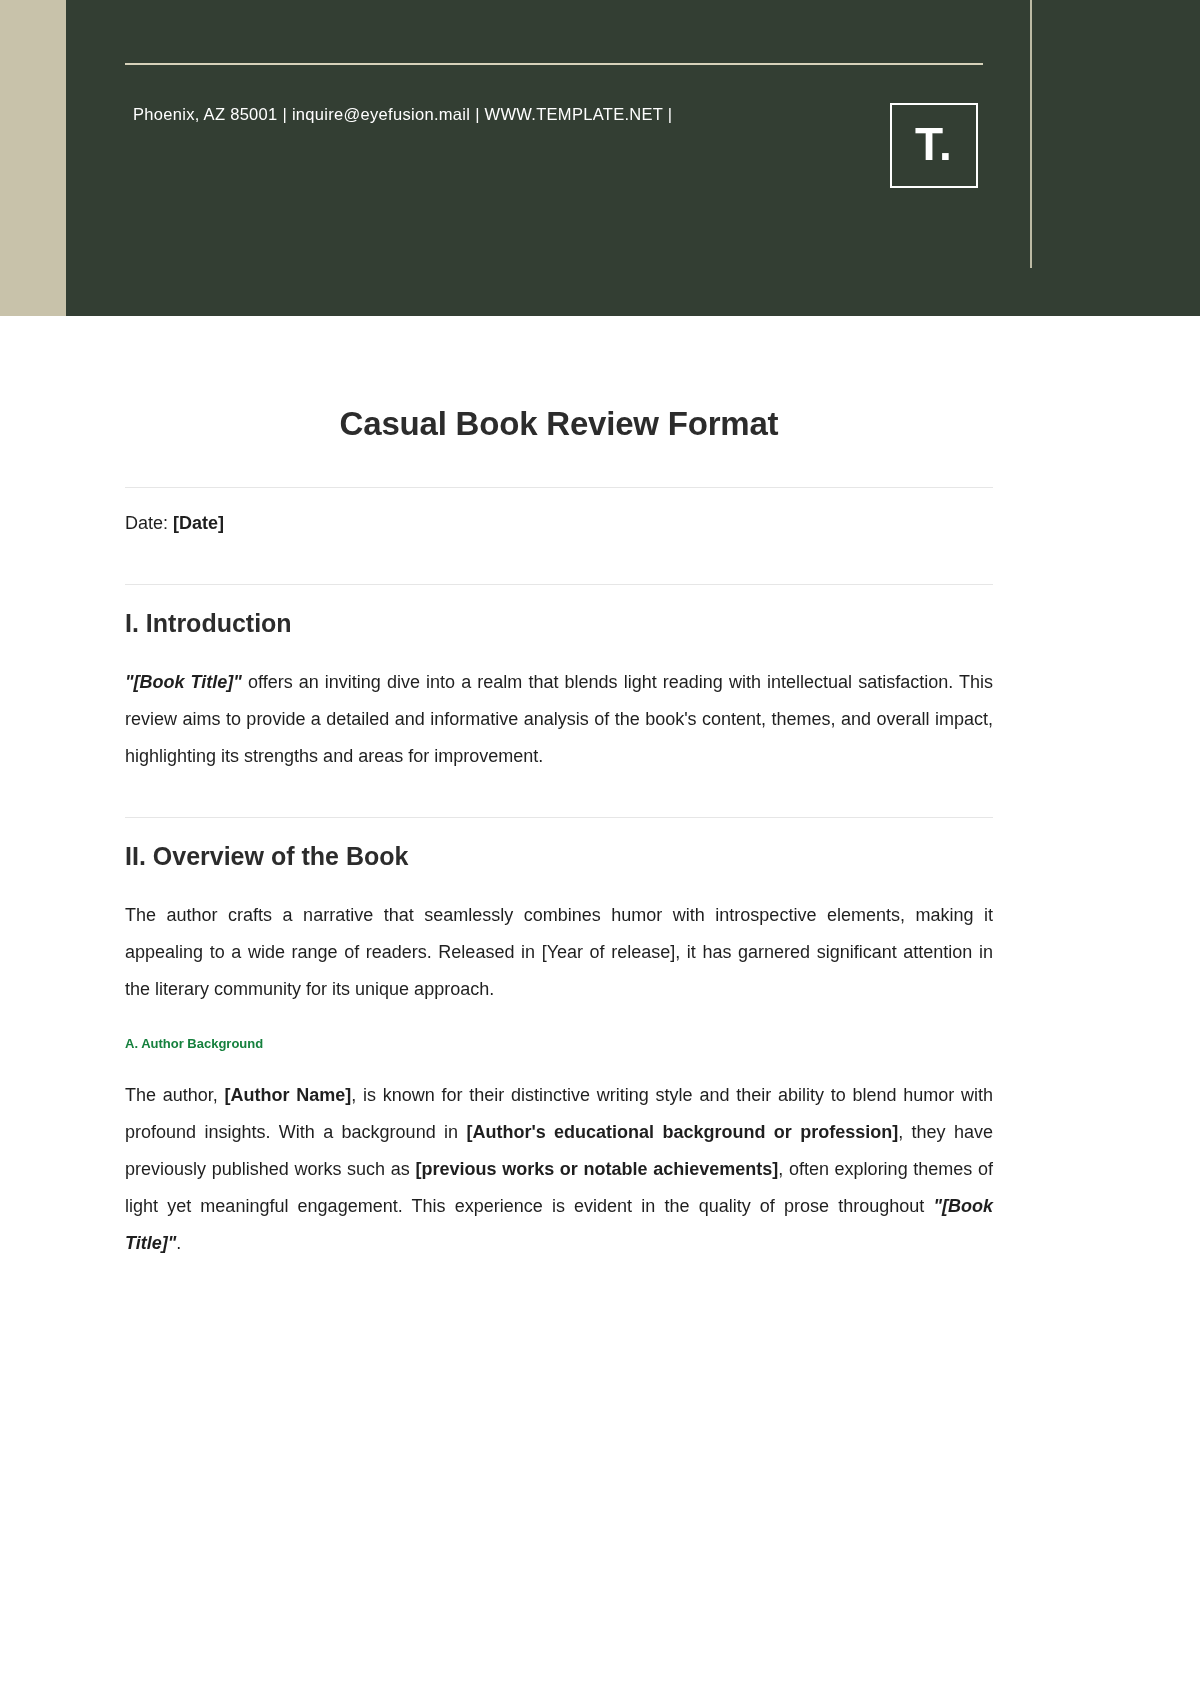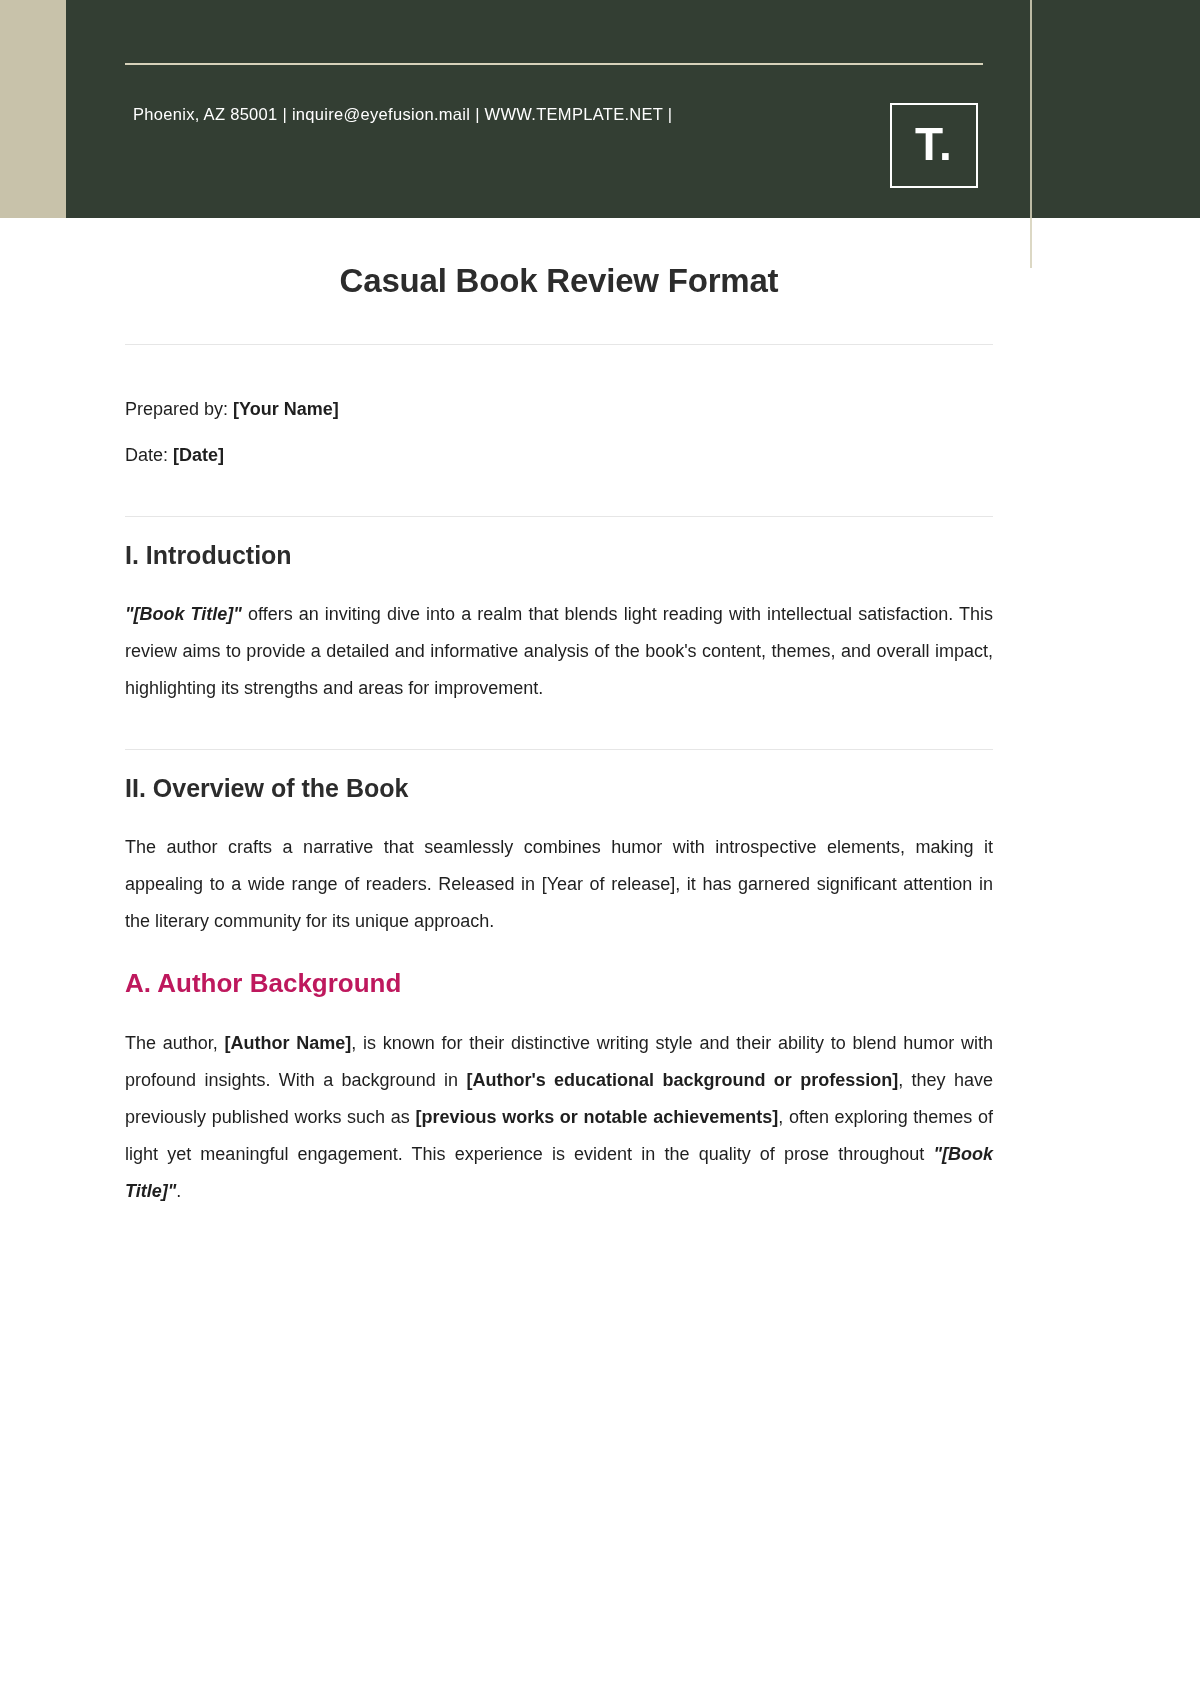--- a/index.html
+++ b/index.html
@@ -8,21 +8,21 @@
     background:#ffffff;
     font-family:"Liberation Sans", sans-serif;
     color:var(--text, #1f1f1f);
     position:relative;
     overflow:hidden;
   }
 
   
   .header {
     position:relative;
-    width:1200px; height:218px;
+    width:1200px; height:316px;
     background:var(--header_strip, #c8c2aa);
   }
   .header-panel {
     position:absolute; left:66px; top:0; right:0; bottom:0;
     background:var(--header_panel, #333e33);
   }
   .header-rule {
     position:absolute; left:125px; top:63px;
     width:858px; height:2px;
     background:var(--header_accent, #d6d1ba);
@@ -51,21 +51,21 @@
     font-size:46px; font-weight:700;
     letter-spacing:1px;
     transform:translateY(-2px);
   }
 
   
   .content {
     padding:0 207px 0 125px; 
   }
   .doc-title {
-    margin:44px 0 0;
+    margin:89px 0 0;
     font-size:33px; font-weight:700;
     text-align:center;
     color:#2c2c2c;
     letter-spacing:-.2px;
   }
   .divider { height:1px; background:var(--divider, #e6e6e6); }
   .d1 { margin-top:44px; }
   .d2 { margin-top:50px; }
   .d3 { margin-top:42px; }
 
@@ -74,22 +74,22 @@
   .meta1 { margin:54px 0 0; }
   .meta2 { margin:25px 0 14px; }
 
   .sec-heading {
     margin:24px 0 0;
     font-size:25px; font-weight:700;
     color:#2c2c2c;
   }
   .sub-heading {
     margin:28px 0 16px;
-    font-size:26px; font-weight:700;
-    color:#be185d;
+    font-size:13px; font-weight:700;
+    color:#15803d;
   }
   .para {
     margin:26px 0 0;
     font-size:18px; line-height:37px;
     text-align:justify;
     color:#1f1f1f;
   }
 </style>
 </head>
 <body>
@@ -104,21 +104,20 @@
   <div class="logo-box">
     <span class="logo-text">T.</span>
   </div>
 </header>
 
 <main class="content">
   <h1 class="doc-title">Casual Book Review Format</h1>
 
   <div class="divider d1"></div>
 
-  <p class="meta meta1"><span>Prepared by: </span><strong>[Your Name]</strong></p>
 
   <p class="meta meta2"><span>Date: </span><strong>[Date]</strong></p>
 
   <div class="divider d2"></div>
 
   <h2 class="sec-heading">I. Introduction</h2>
   <p class="para"><span style="font-weight: 700; font-style: italic;">"[Book Title]"</span><span> offers an inviting dive into a realm that blends light reading with intellectual satisfaction. This review aims to provide a detailed and informative analysis of the book's content, themes, and overall impact, highlighting its strengths and areas for improvement.</span></p>
 
   <div class="divider d3"></div>
 

